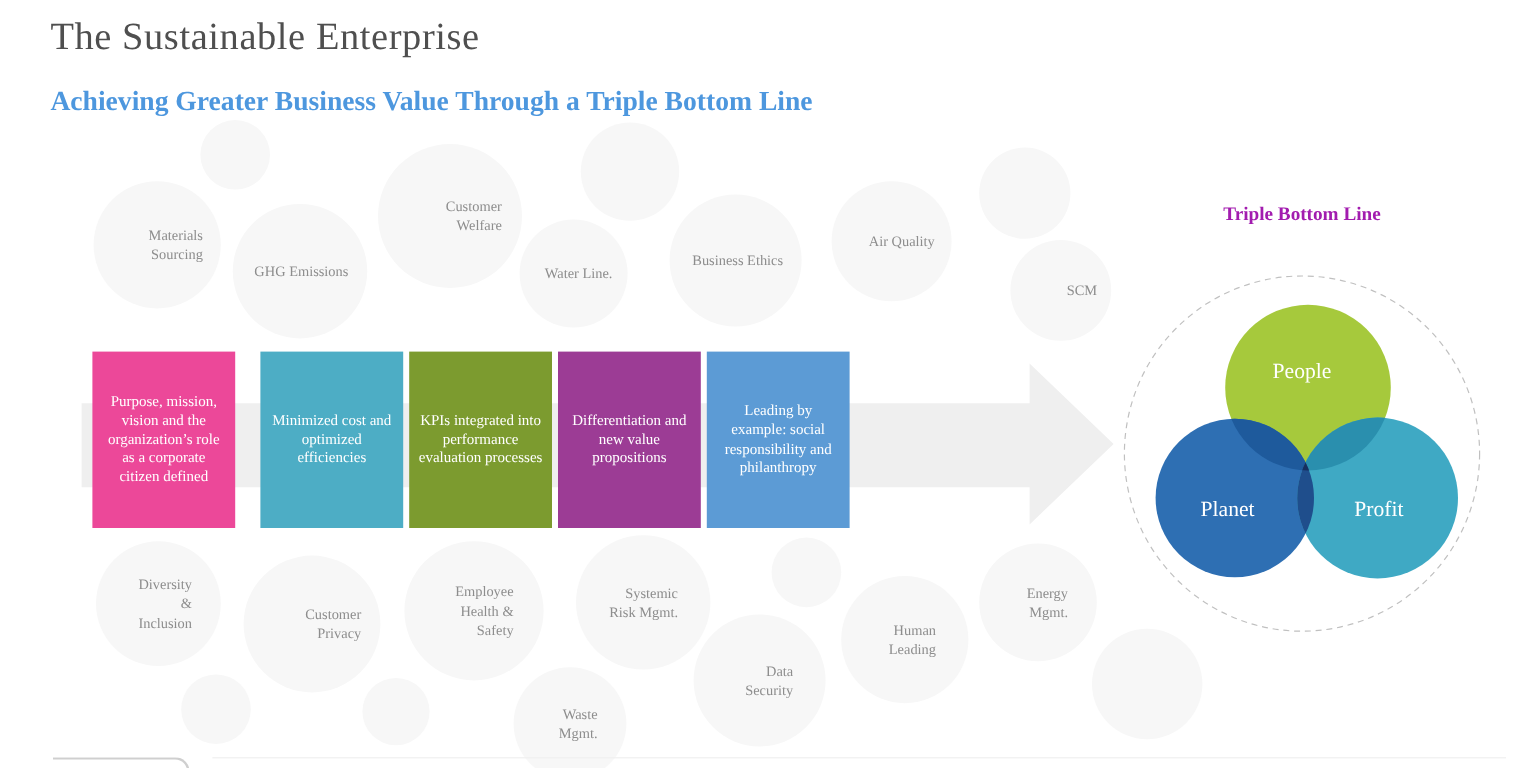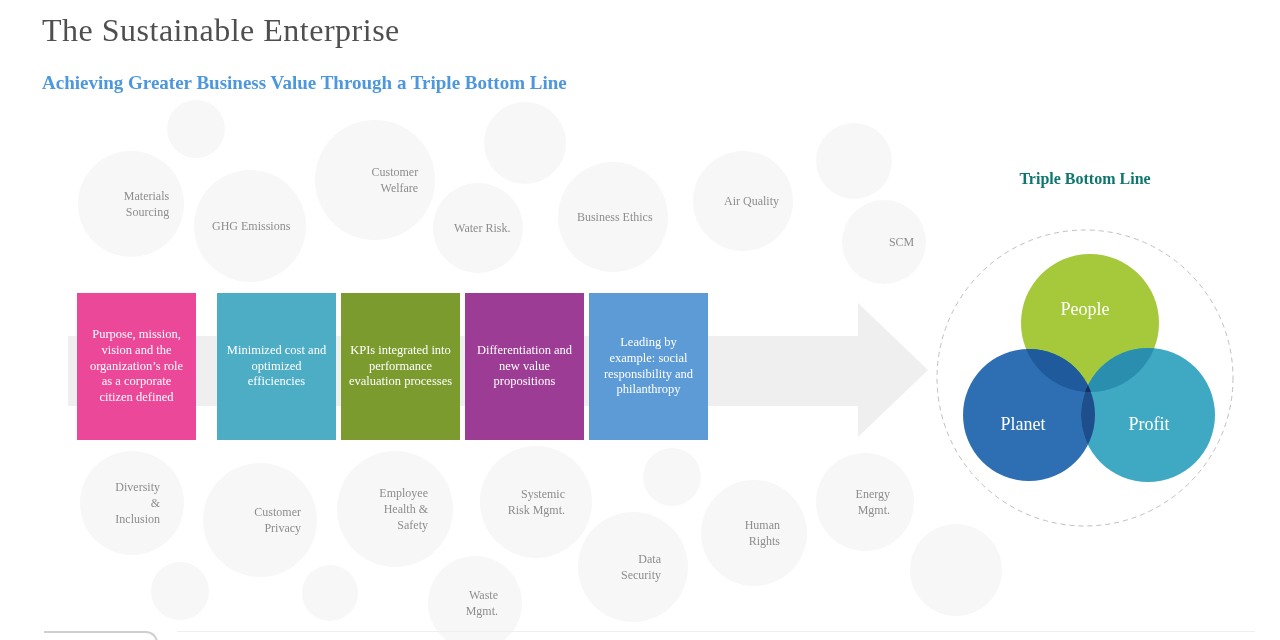--- a/index.html
+++ b/index.html
@@ -6,21 +6,21 @@
   #page{
     position:relative;width:1280px;height:640px;background:#ffffff;
     overflow:hidden;font-family:"Liberation Serif", serif;text-decoration:underline;
   }
   
   .title{
     position:absolute;left:42px;top:12px;font-size:32px;color:#4f4f4f;
     letter-spacing:.5px;white-space:nowrap;
   }
   .subtitle{
-    position:absolute;left:42px;top:72px;font-size:19px;font-weight:bold;
+    position:absolute;left:42px;top:72px;font-size:23px;font-weight:bold;
     color:#4d97de;white-space:nowrap;
   }
   
   .topic,.blank{
     position:absolute;border-radius:50%;background:#f7f7f7;
   }
   .topic{display:flex;align-items:center;justify-content:center;text-align:right;}
   .topic .lbl{width:72%;font-size:12px;line-height:1.35;color:#8d8d8d;}
   .tc0{left:78px;top:151px;width:106px;height:106px}
   .tc1{left:194px;top:170px;width:112px;height:112px}
@@ -60,21 +60,21 @@
   }
   .s0{left:77px;background:#ec4899}
   .s1{left:217px;background:#4dadc5}
   .s2{left:341px;background:#7c9b2f}
   .s3{left:465px;background:#9c3c95}
   .s4{left:589px;background:#5c9bd5}
   .s5{left:715px;width:120px;background:#b6992b}
   
   .venn-heading{
     position:absolute;left:930px;top:170px;width:310px;text-align:center;
-    font-size:16px;font-weight:bold;color:#0f766e;
+    font-size:16px;font-weight:bold;color:#a21caf;
   }
   .venn-svg{position:absolute;left:930px;top:160px;}
   .venn-label{font-family:"Liberation Serif", serif;font-size:18px;fill:#ffffff;}
   
   .corner-shape{
     position:absolute;left:44px;top:631px;width:112px;height:14px;
     border-top:2px solid #cfcfcf;border-right:2px solid #cfcfcf;
     border-top-right-radius:12px;
   }
   .bottom-line{position:absolute;left:177px;top:631px;width:1078px;height:1px;background:#efefef;}
@@ -98,21 +98,21 @@
   <div class="topic tc0">
       <span class="lbl">Materials Sourcing</span>
     </div>
   <div class="topic tc1">
       <span class="lbl">GHG Emissions</span>
     </div>
   <div class="topic tc2">
       <span class="lbl">Customer Welfare</span>
     </div>
   <div class="topic tc3">
-      <span class="lbl">Water Risk.</span>
+      <span class="lbl">Water Line.</span>
     </div>
   <div class="topic tc5">
       <span class="lbl">Air Quality</span>
     </div>
   <div class="topic tc4">
       <span class="lbl">Business Ethics</span>
     </div>
   <div class="topic tc6">
       <span class="lbl">SCM</span>
     </div>
@@ -126,21 +126,21 @@
   <div class="topic tc9">
       <span class="lbl">Employee Health &amp; Safety</span>
     </div>
   <div class="topic tc10">
       <span class="lbl">Systemic Risk Mgmt.</span>
     </div>
   <div class="topic tc11">
       <span class="lbl">Data Security</span>
     </div>
   <div class="topic tc12">
-      <span class="lbl">Human Rights</span>
+      <span class="lbl">Human Leading</span>
     </div>
   <div class="topic tc13">
       <span class="lbl">Energy Mgmt.</span>
     </div>
   <div class="topic tc14">
       <span class="lbl">Waste Mgmt.</span>
     </div>
 
   <svg class="arrow-svg" width="960" height="460" viewBox="0 0 960 460">
     <polygon points="68,336 858,336 858,303 928,370 858,437 858,406 68,406" fill="#efefef"></polygon>

